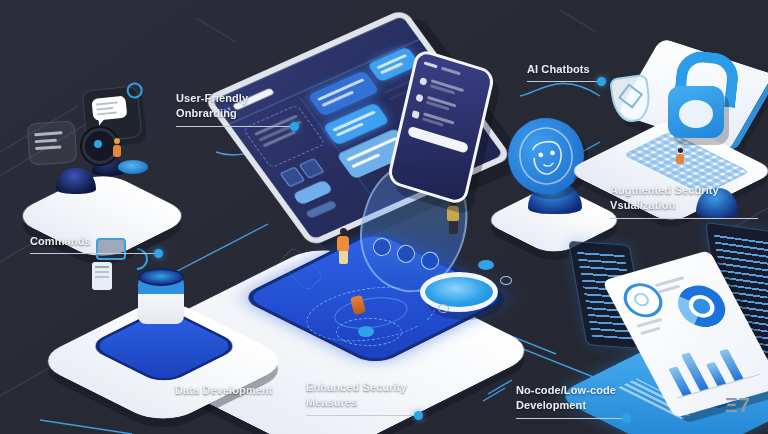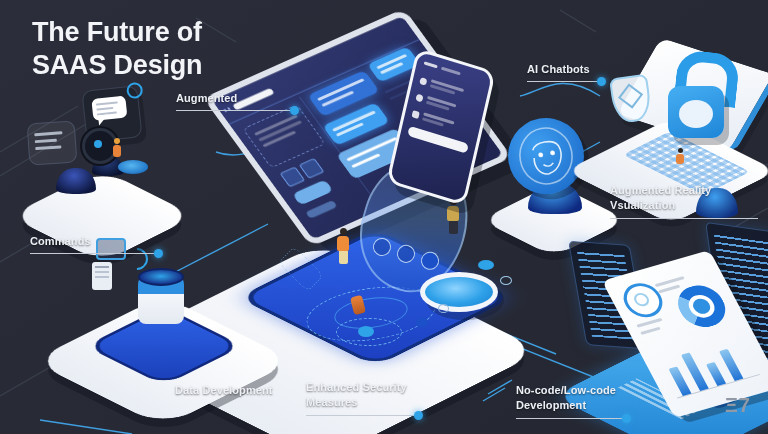--- a/index.html
+++ b/index.html
@@ -156,38 +156,38 @@
       <path d="M334,352 C300,370 276,368 248,380"></path>
       <path d="M712,322 C664,326 706,368 634,364"></path>
       <path d="M560,164 L600,142"></path>
       <path d="M488,394 L512,380"></path>
         <path d="M483,401 L505,388"></path>
       <path d="M40,420 L132,434"></path>
       <path d="M600,96 C560,70 540,92 520,96"></path>
     </g>
   </svg>
 
-  <div class="title">The Future of SAAS Design</div>
 
   <div class="label" style="left:176px;top:91px;">
-    <div>Augmented</div>
+    <div>User-Friendly</div>
+    <div>Onbrarding</div>
     <div class="ul" style="width:118px;">
         <span class="dot"></span>
       </div>
   </div>
 
   <div class="label" style="left:527px;top:62px;">
     <div>AI Chatbots</div>
     <div class="ul" style="width:74px;">
         <span class="dot"></span>
       </div>
   </div>
 
   <div class="label" style="left:610px;top:183px;">
-    <div>Augmented Reality</div>
+    <div>Augmented Security</div>
     <div>Vsualization</div>
     <div class="ul" style="width:148px;"></div>
   </div>
 
   <div class="label" style="left:30px;top:234px;">
     <div>Commands</div>
     <div class="ul" style="width:128px;">
         <span class="dot"></span>
       </div>
   </div>

